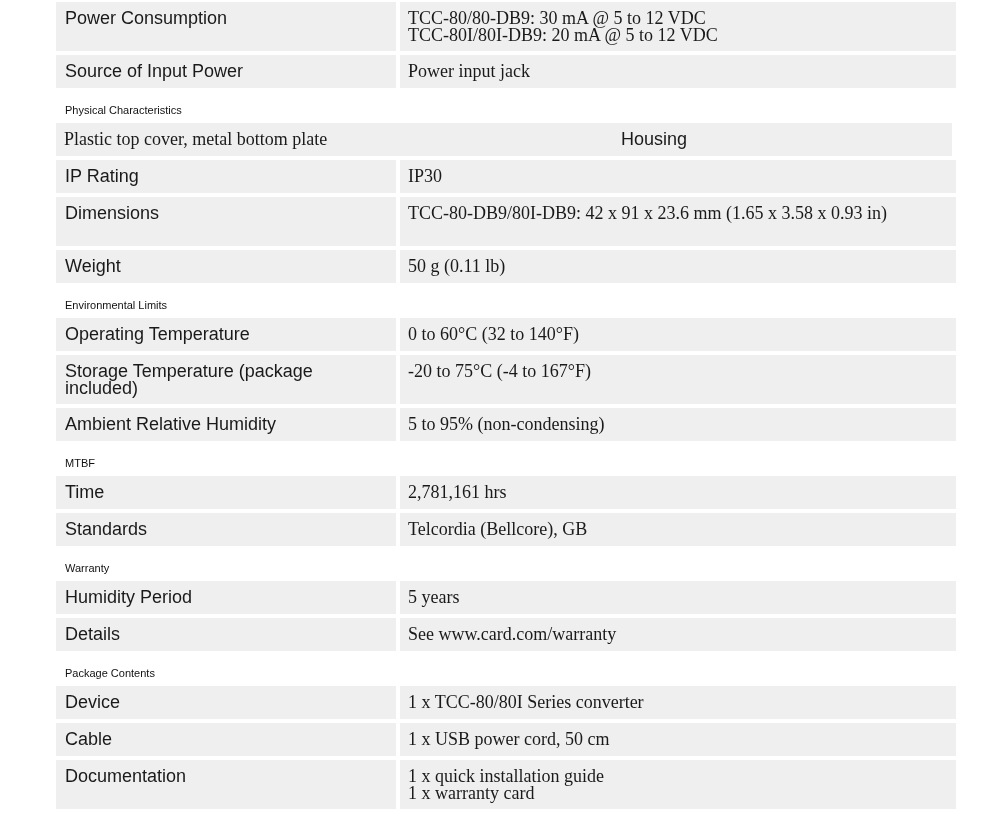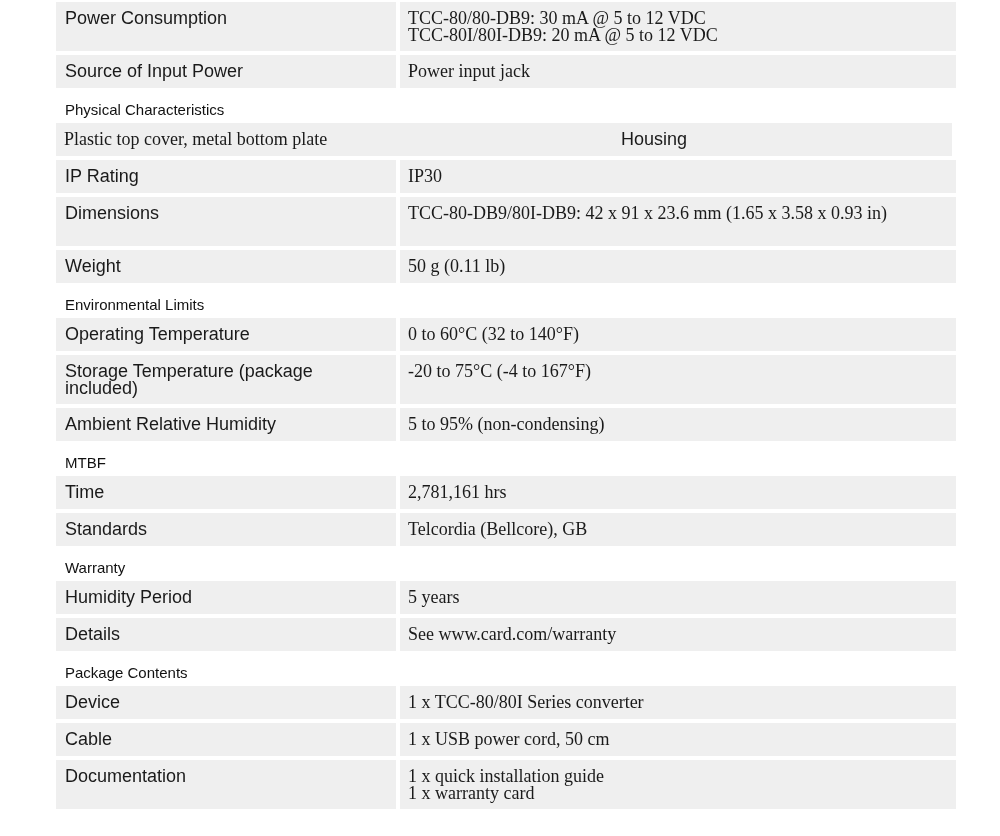--- a/index.html
+++ b/index.html
@@ -14,21 +14,21 @@
     background: #efefef; box-sizing: border-box;
     font-size: 18px; line-height: 17px;
     padding: 8px 9px 7px 9px;
   }
   .cell.label { width: 340px; margin-right: 4px; }
   .cell.value { width: 556px; padding-left: 8px; }
   .row.h1 .cell { min-height: 33px; }
   .row.h2 .cell { min-height: 49px; }
   .value .line { display: block; font-family: Liberation Serif, serif; }
   .section-title {
-    font-size: 15px; line-height: 18px; color: #111;
+    font-size: 11px; line-height: 18px; color: #111;
     padding: 0 0 0 9px; height: 18px;
     margin: 13px 0 4px 0;
   }
 </style>
 </head>
 <body>
 
 <div id="spec">
 
   <div class="row h2">

